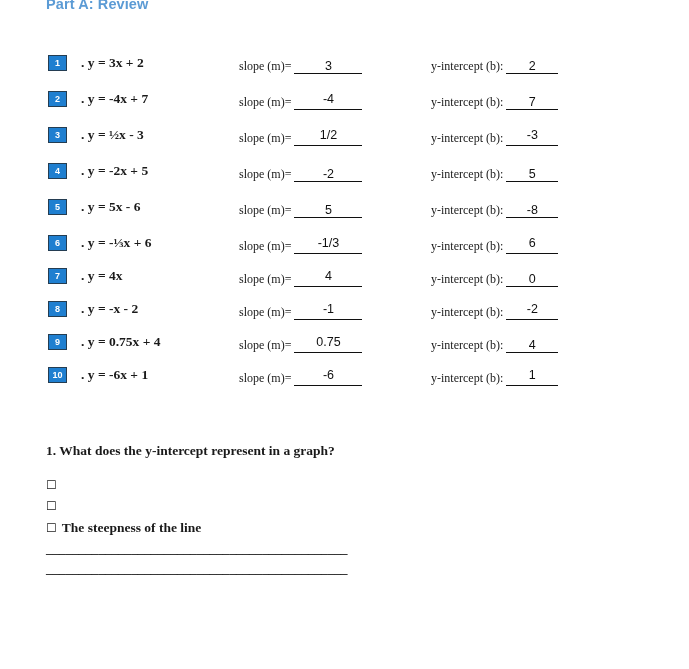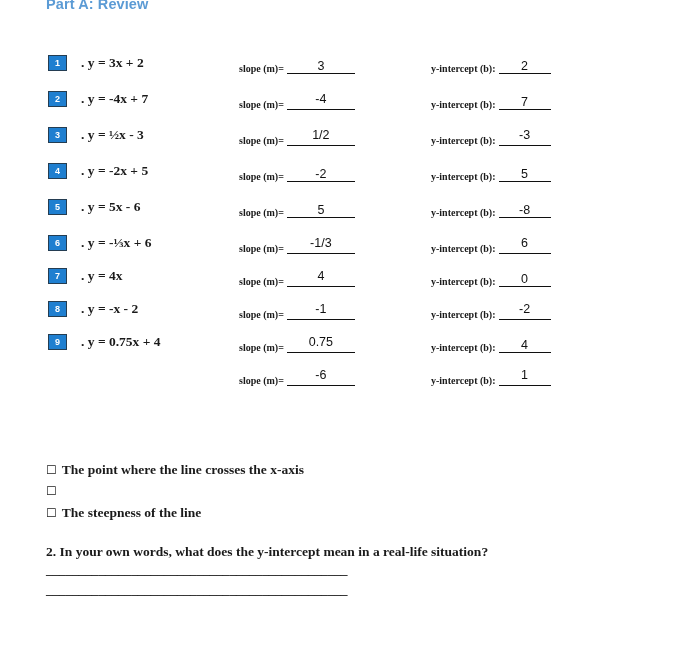--- a/index.html
+++ b/index.html
@@ -80,22 +80,22 @@
     display: flex;
     align-items: flex-end;
     height: 22px;
     white-space: nowrap;
   }
   .slope-cell { left: 239px; }
   .yint-cell  { left: 431px; }
 
   .ans-label {
     font-family: "Liberation Serif", serif;
-    font-weight: bold;
-    font-size: 10px;
+    font-weight: normal;
+    font-size: 12px;
     white-space: nowrap;
   }
   .blank {
     position: relative;
     display: inline-block;
     border-bottom: 1.4px solid #101010;
     margin-left: 3px;
     height: 17px;
   }
   .blank.w-slope { width: 68px; }
@@ -321,50 +321,53 @@
         </span>
       </div>
       <div class="ans-cell yint-cell">
         <span class="ans-label">y-intercept (b):</span>
         <span class="blank w-yint">
           <span class="written">4</span>
         </span>
       </div>
     </div>
     <div class="row tight">
+      <div class="eq-cell">
+        <span class="badge">10</span>
+        <span class="eq-text">. y = -6x + 1</span>
+      </div>
       <div class="ans-cell slope-cell">
         <span class="ans-label">slope (m)=</span>
         <span class="blank w-slope">
           <span class="written raised">-6</span>
         </span>
       </div>
       <div class="ans-cell yint-cell">
         <span class="ans-label">y-intercept (b):</span>
         <span class="blank w-yint">
           <span class="written raised">1</span>
         </span>
       </div>
     </div>
   </div>
 
 <div class="questions">
+  <div class="q-text">1. What does the y-intercept represent in a graph?</div>
 
   <div class="choices" id="choices">
       <div class="choice">
         <span class="checkbox">☐</span>
-        <span>The point where the line crosses the x-axis</span>
       </div>
       <div class="choice">
         <span class="checkbox">☐</span>
       </div>
       <div class="choice">
         <span class="checkbox">☐</span>
         <span>The steepness of the line</span>
       </div>
     </div>
 
-  <div class="q-text q2">2. In your own words, what does the y-intercept mean in a real-life situation?</div>
 
   <div class="write-lines" id="writelines">
       <div class="write-line">______________________________________________</div>
       <div class="write-line">______________________________________________</div>
     </div>
 </div>
 
 </body></html>

